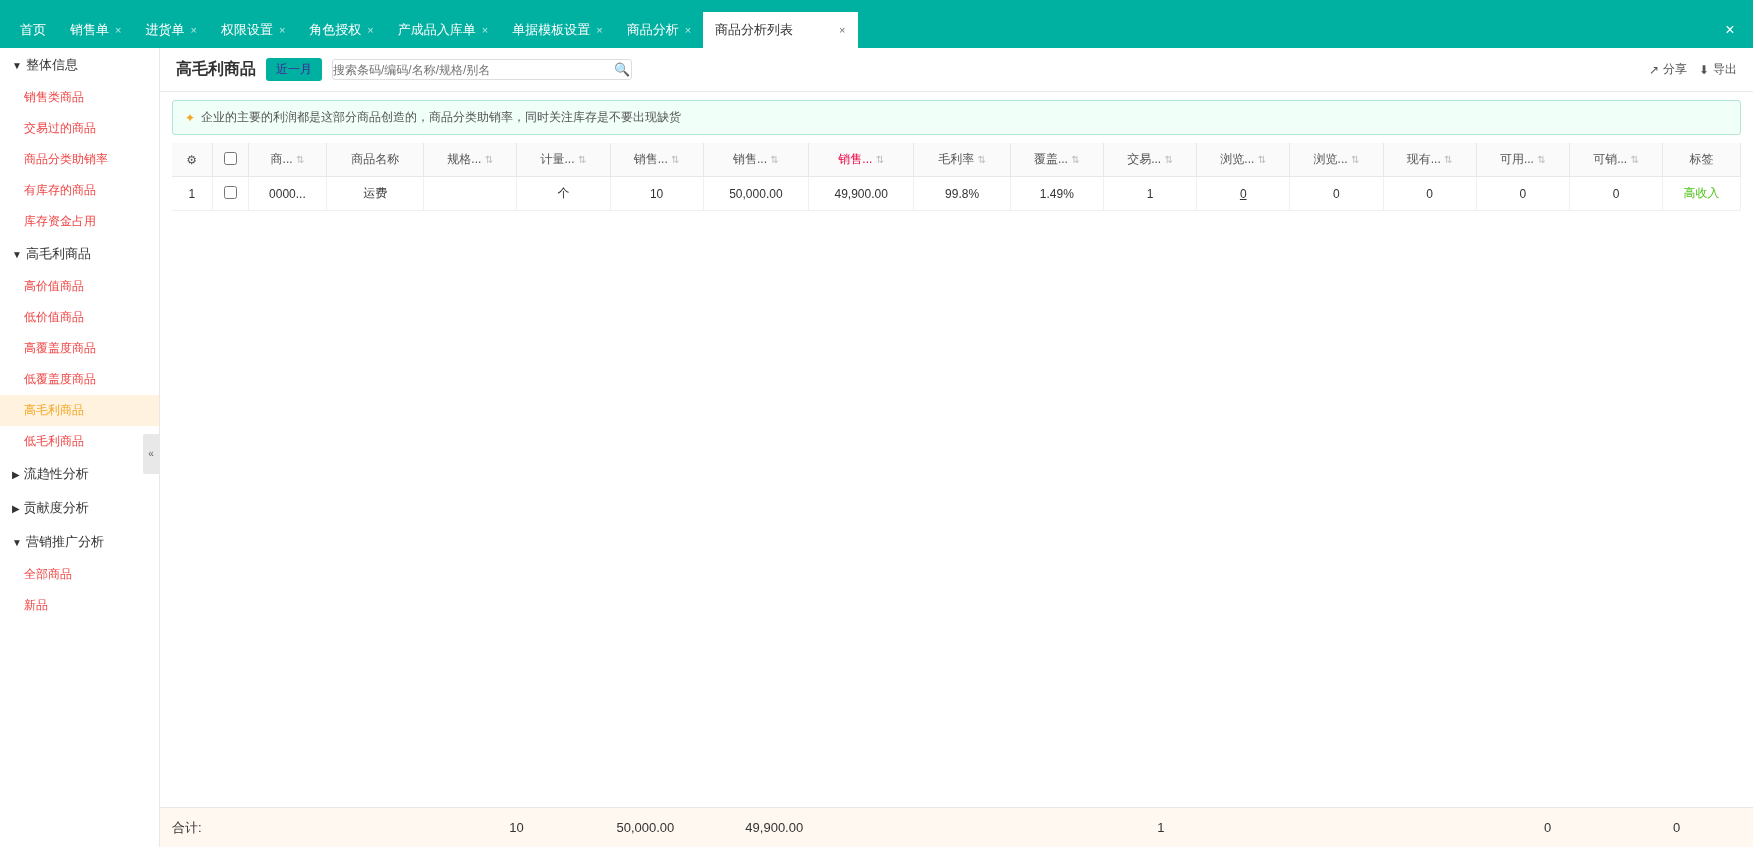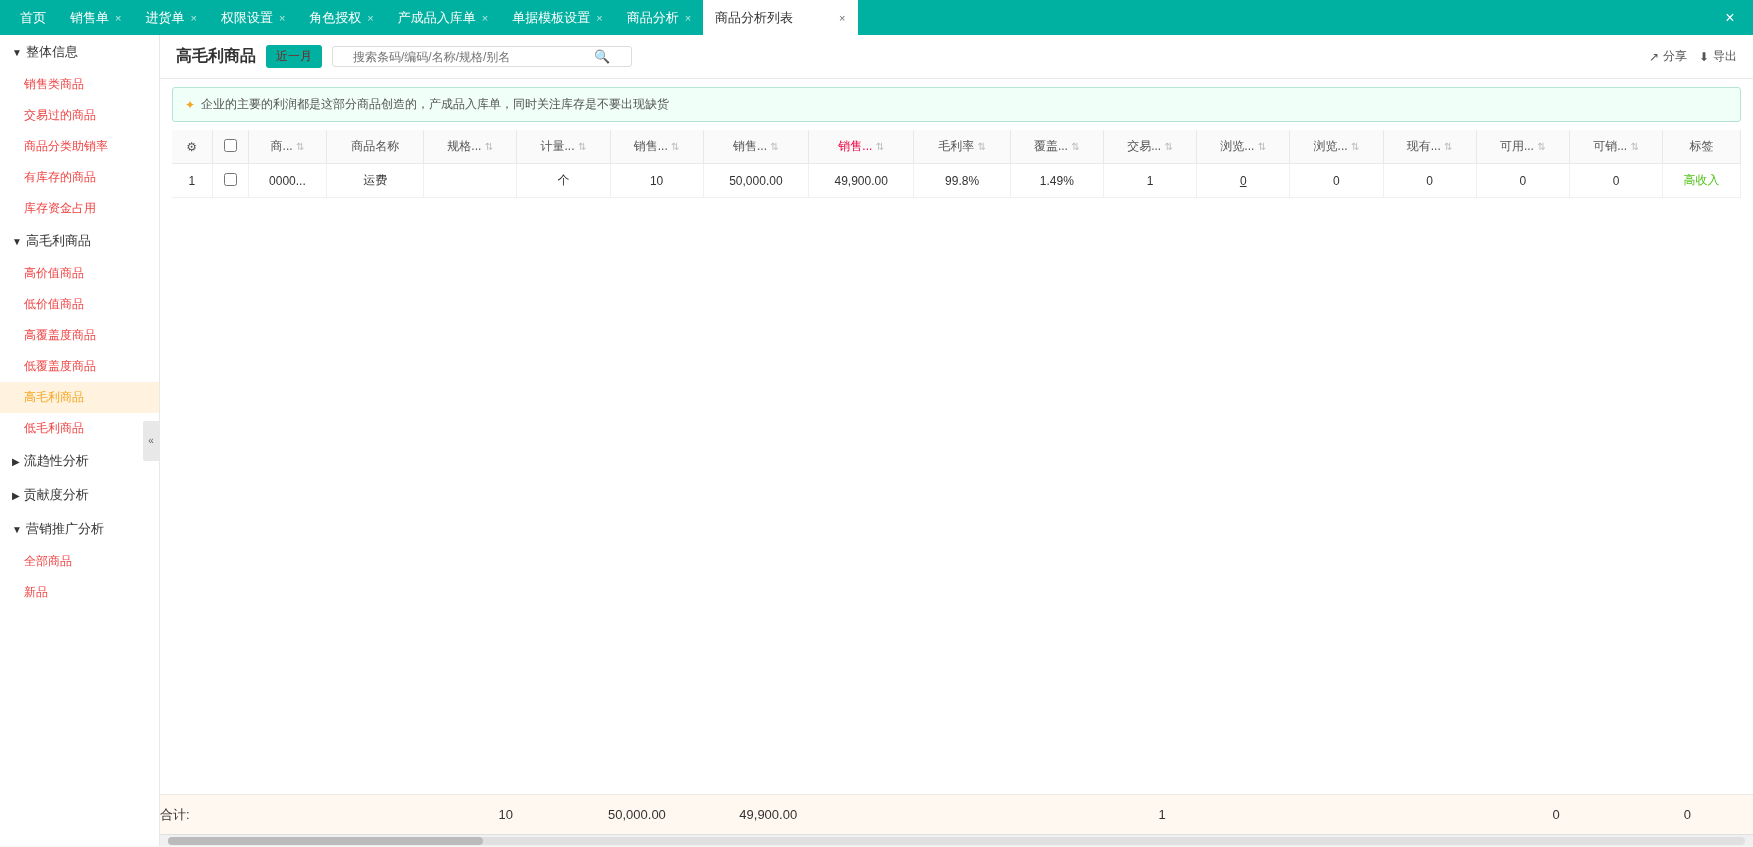--- a/index.html
+++ b/index.html
@@ -2,22 +2,22 @@
 <html><head>
   <meta charset="utf-8">
   <style>
     * { box-sizing: border-box; margin: 0; padding: 0; font-family: 'Microsoft YaHei', Arial, sans-serif; }
     body { background: #f5f5f5; font-size: 13px; color: #333; overflow: hidden; }
 
     
     .top-nav {
       background: #00b0a0;
       display: flex;
-      align-items: flex-start;
-      height: 35px;
+      align-items: flex-end;
+      height: 48px;
       padding: 0 8px;
       color: #fff;
       flex-shrink: 0;
     }
     .top-nav .nav-item {
       padding: 0 12px;
       height: 36px;
       display: flex;
       align-items: center;
       cursor: pointer;
@@ -116,34 +116,34 @@
       border-bottom: 1px solid #e8e8e8;
       gap: 10px;
     }
     .content-title {
       font-size: 16px;
       font-weight: bold;
       color: #333;
     }
     .period-btn {
       background: #00b0a0;
-      color: #7f1d1d;
+      color: #4c1d95;
       border: none;
       border-radius: 3px;
       padding: 3px 10px;
       font-size: 12px;
       cursor: pointer;
       font-family: Liberation Serif, serif;
     }
     .search-box {
       display: flex;
       align-items: center;
       border: 1px solid #ddd;
       border-radius: 3px;
-      padding: 2px 20px;
+      padding: 2px 0;
       background: #fff;
       flex: 1;
       max-width: 300px;
     }
     .search-box input {
       border: none;
       outline: none;
       font-size: 12px;
       color: #999;
       width: 100%;
@@ -218,21 +218,21 @@
     }
     .tag-high { color: #52c41a; font-size: 12px; margin-top: 11px; }
     .underline-link { text-decoration: underline; color: #333; cursor: pointer; }
 
     
     .table-footer {
       background: #fff8f0;
       border-top: 1px solid #e8e8e8;
       display: flex;
       align-items: center;
-      padding: 8px 0;
+      padding: 8px 12px;
       font-size: 13px;
       color: #333;
       min-height: 40px;
       justify-content: center;
     }
     .footer-label { width: 60px; }
     .footer-values {
       display: flex;
       gap: 0;
       flex: 1;
@@ -400,21 +400,21 @@
         </div>
         <div class="action-btn">
           <span>⬇</span>
           <span>导出</span>
         </div>
       </div>
     </div>
 
     <div class="info-banner">
       <span class="info-icon">✦</span>
-      <span>企业的主要的利润都是这部分商品创造的，产成品入库单，同时关注库存是不要出现缺货</span>
+      <span>企业的主要的利润都是这部分商品创造的，商品分类助销率，同时关注库存是不要出现缺货</span>
     </div>
 
     <div class="table-container">
       <table>
         <thead>
           <tr>
             <th>⚙</th>
             <th><input type="checkbox" style=""></th>
             <th><span>商...</span> <span class="sort-icon">⇅</span></th>
             <th><span>商品名称</span></th>

